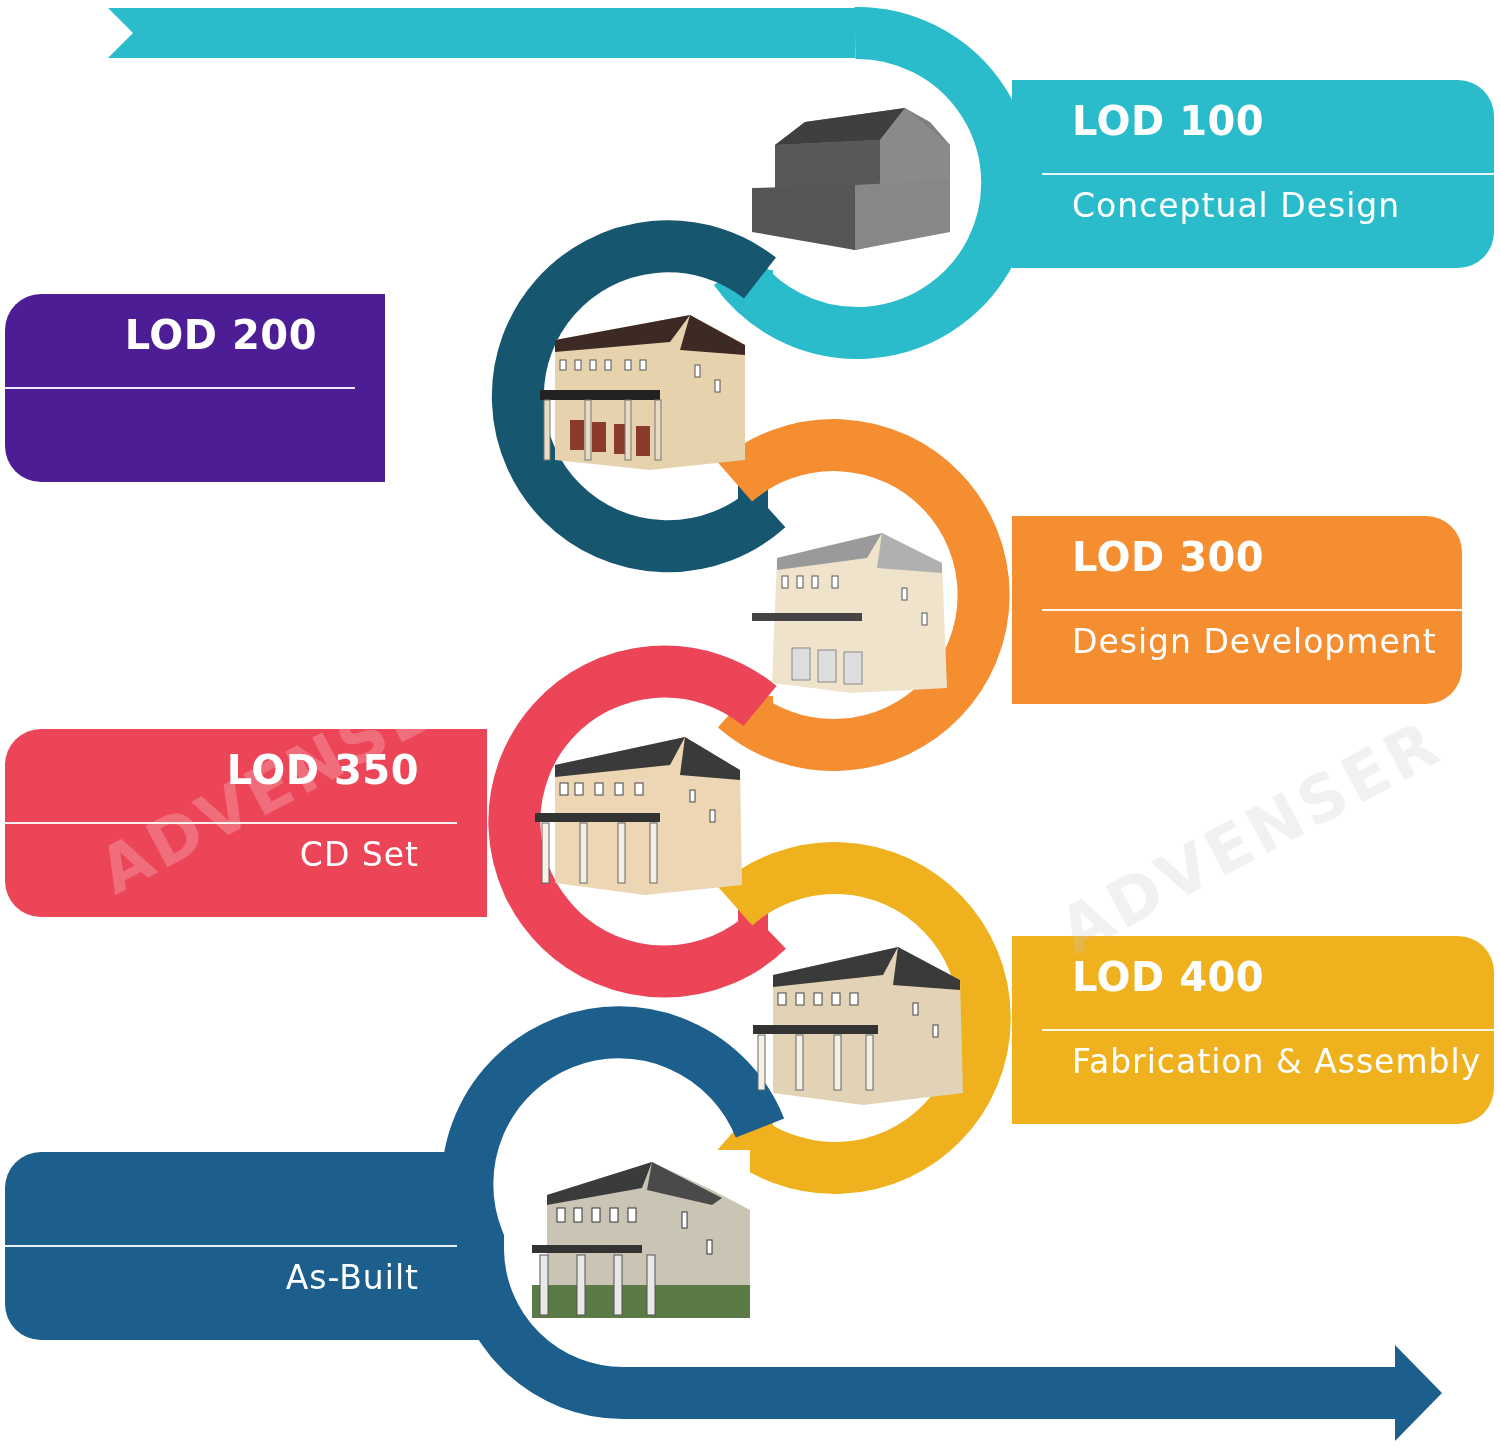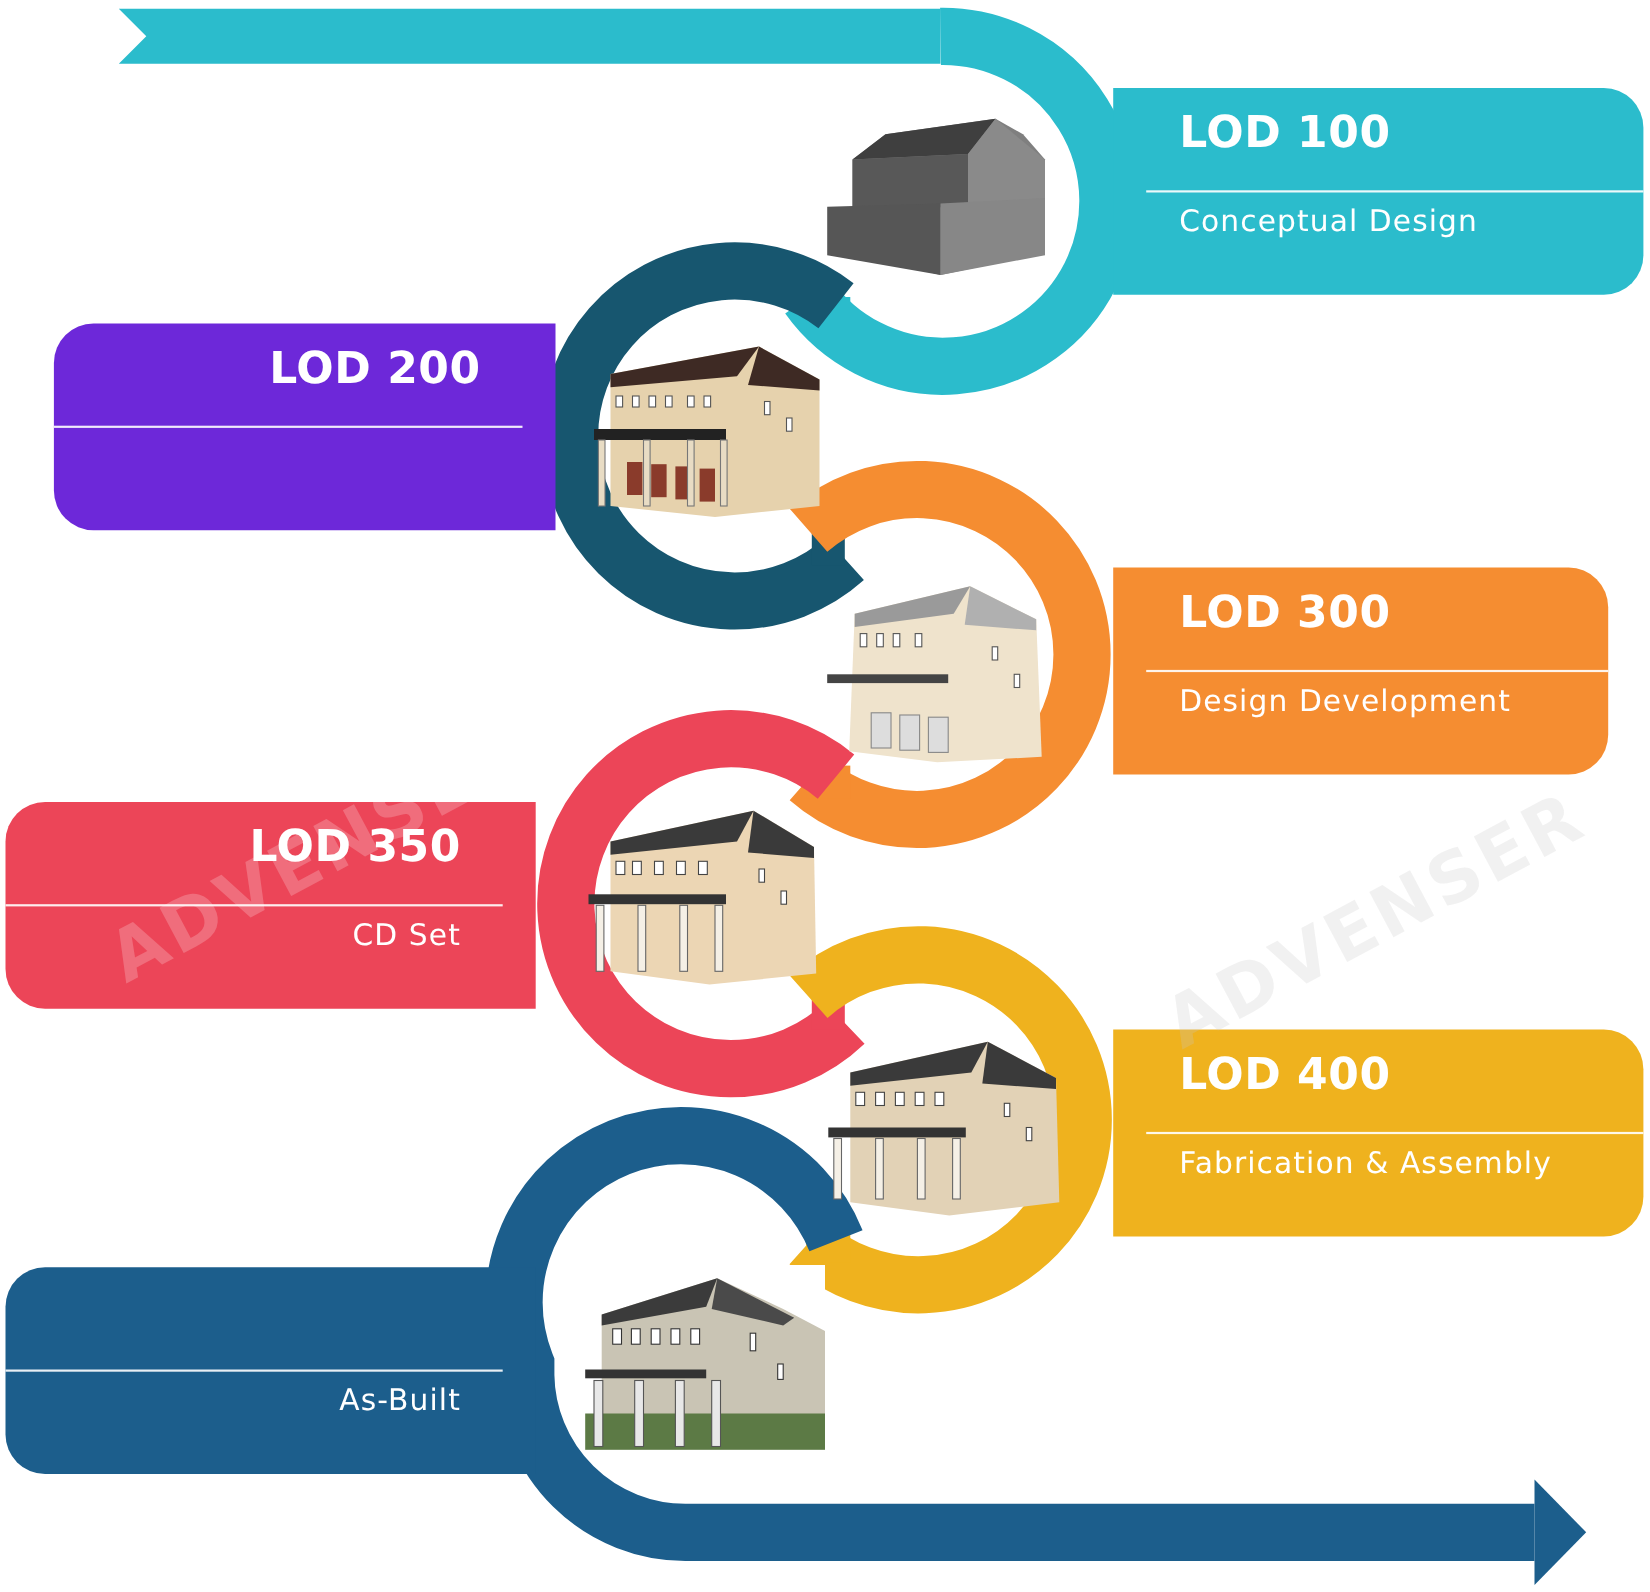--- a/index.html
+++ b/index.html
@@ -3,21 +3,21 @@
 <meta charset="utf-8">
 <style>
   html, body { margin:0; padding:0; background:#ffffff; }
   body { width:1500px; height:1447px; position:relative; overflow:hidden;
          font-family:"DejaVu Sans", sans-serif; }
   #canvas { position:absolute; left:0; top:0; width:1500px; height:1447px; }
   .card { position:absolute; height:188px; box-sizing:border-box; color:#fff; }
   .card .divider { position:absolute; height:2px; background:rgba(255,255,255,0.9); top:93px; }
   .card .lod { position:absolute; top:18px; font-family:"DejaVu Sans", sans-serif; font-weight:bold;
                font-size:40px; letter-spacing:0.5px; white-space:nowrap; }
-  .card .phase { position:absolute; top:106px; font-family:"DejaVu Sans", sans-serif; font-size:27px;
+  .card .phase { position:absolute; top:106px; font-family:"DejaVu Sans", sans-serif; font-size:33px;
                  letter-spacing:1px; white-space:nowrap; }
   .card.right { border-radius:0 36px 36px 0; }
   .card.left  { border-radius:36px 0 0 36px; }
   .card.right .lod, .card.right .phase { left:60px; }
   .card.right .divider { left:30px; right:0; }
   .card.left .lod, .card.left .phase { right:68px; text-align:right; }
   .card.left .divider { left:0; right:30px; }
   .watermark { position:absolute; font-family:"DejaVu Sans", sans-serif; font-weight:bold; font-size:64px;
                color:rgba(255,255,255,0.28); letter-spacing:4px; transform:rotate(-28deg);
                white-space:nowrap; pointer-events:none; }
@@ -173,21 +173,21 @@
       </g>
   </g>
 </svg>
 
 <div class="card right" style="left:1012px; top:80px; width:482px; background:#2bbccc;">
   <div class="divider" style="top:93px;"></div>
   <div class="lod">LOD 100</div>
   <div class="phase">Conceptual Design</div>
 </div>
 
-<div class="card left" style="left:5px; top:294px; width:456px; background:#6d28d9;margin-left:44px;">
+<div class="card left" style="left:5px; top:294px; width:380px; background:#4c1d95;">
   <div class="divider"></div>
   <div class="lod">LOD 200</div>
 </div>
 
 <div class="card right" style="left:1012px; top:516px; width:450px; background:#f58d31;">
   <div class="divider"></div>
   <div class="lod">LOD 300</div>
   <div class="phase">Design Development</div>
 </div>
 

